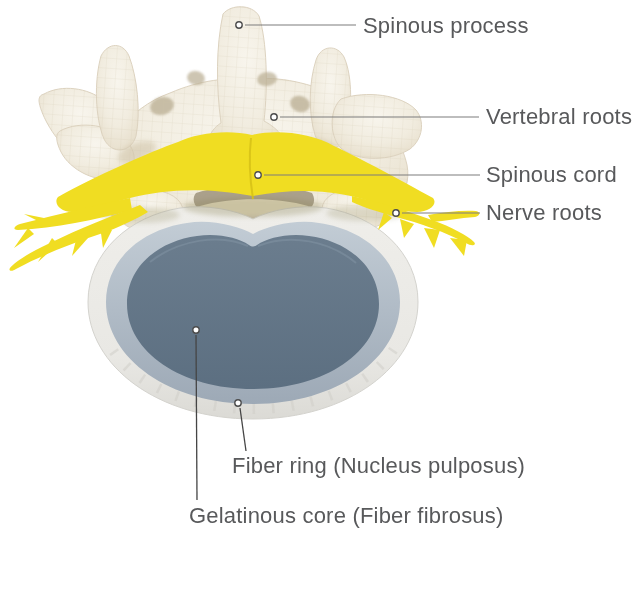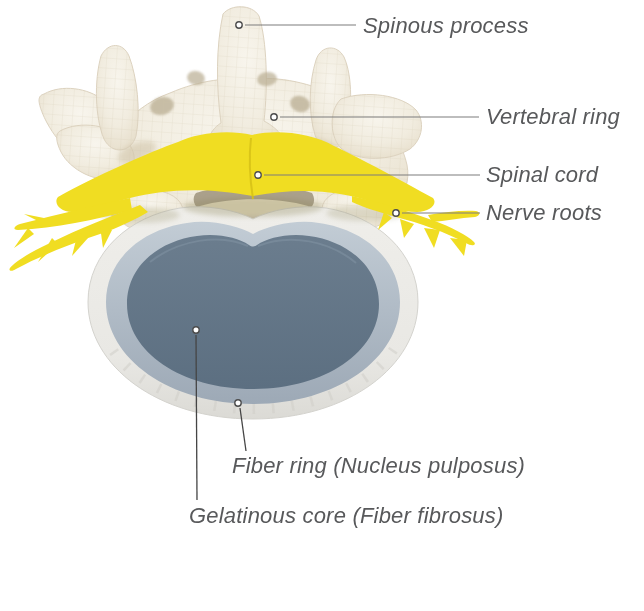--- a/index.html
+++ b/index.html
@@ -10,21 +10,20 @@
     overflow:hidden;
     font-family:"Liberation Sans", sans-serif;
   }
   .illustration{position:absolute;left:0;top:0;}
   .label{
     position:absolute;
     height:26px;line-height:26px;
     font-size:22px;letter-spacing:.2px;
     color:var(--label-text,#58595b);
     white-space:nowrap;
-    font-style:italic;
   }
   #lbl-spinous{left:363px;top:13px;}
   #lbl-arch{left:486px;top:104px;}
   #lbl-cord{left:486px;top:162px;}
   #lbl-nerve{left:486px;top:200px;}
   #lbl-fiber{left:232px;top:453px;}
   #lbl-gel{left:189px;top:503px;}
 </style>
 </head>
 <body>
@@ -152,19 +151,19 @@
       <circle cx="239" cy="25" r="3.2" fill="#fff" stroke="#4d4d4d" stroke-width="1.4"></circle>
       <circle cx="274" cy="117" r="3.2" fill="#fff" stroke="#4d4d4d" stroke-width="1.4"></circle>
       <circle cx="258" cy="175" r="3.2" fill="#fff" stroke="#4d4d4d" stroke-width="1.4"></circle>
       <circle cx="396" cy="213" r="3.2" fill="#fff" stroke="#4d4d4d" stroke-width="1.4"></circle>
       <circle cx="238" cy="403" r="3.2" fill="#fff" stroke="#4d4d4d" stroke-width="1.4"></circle>
       <circle cx="196" cy="330" r="3.2" fill="#fff" stroke="#4d4d4d" stroke-width="1.4"></circle>
     </g>
   </svg>
 
   <div class="label" id="lbl-spinous">Spinous process</div>
-  <div class="label" id="lbl-arch">Vertebral ring</div>
-  <div class="label" id="lbl-cord">Spinal cord</div>
+  <div class="label" id="lbl-arch">Vertebral roots</div>
+  <div class="label" id="lbl-cord">Spinous cord</div>
   <div class="label" id="lbl-fiber">Fiber ring (Nucleus pulposus)</div>
   <div class="label" id="lbl-nerve">Nerve roots</div>
   <div class="label" id="lbl-gel">Gelatinous core (Fiber fibrosus)</div>
 
 </div>
 
 </body></html>

